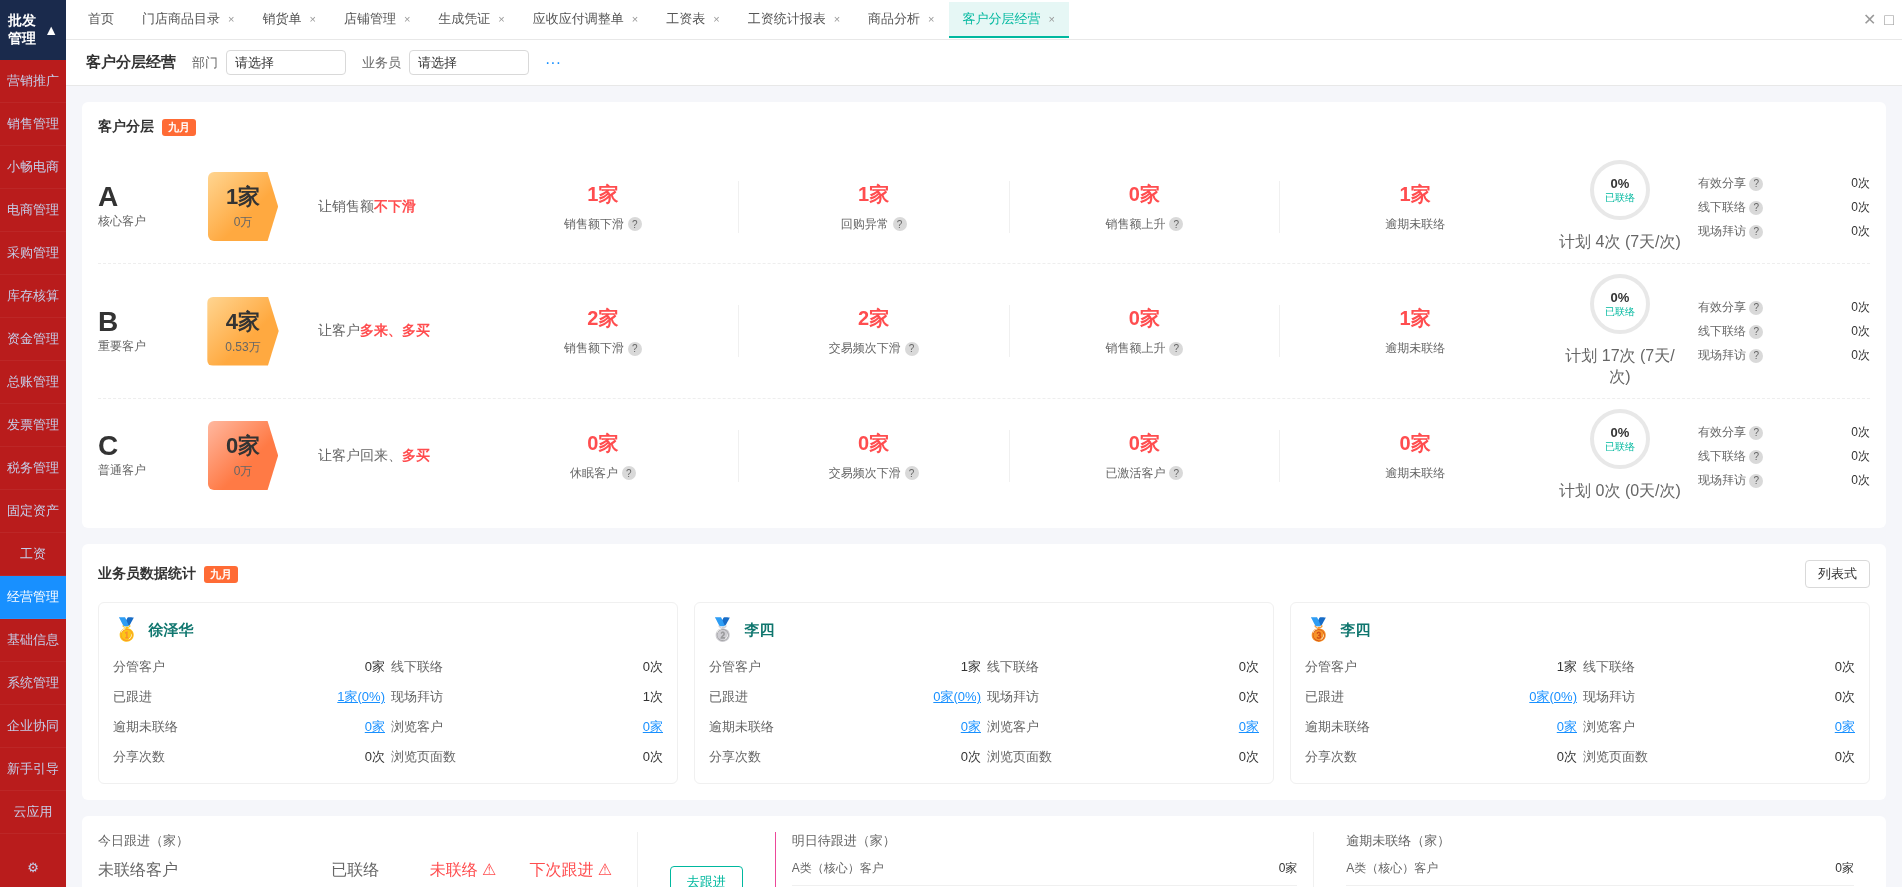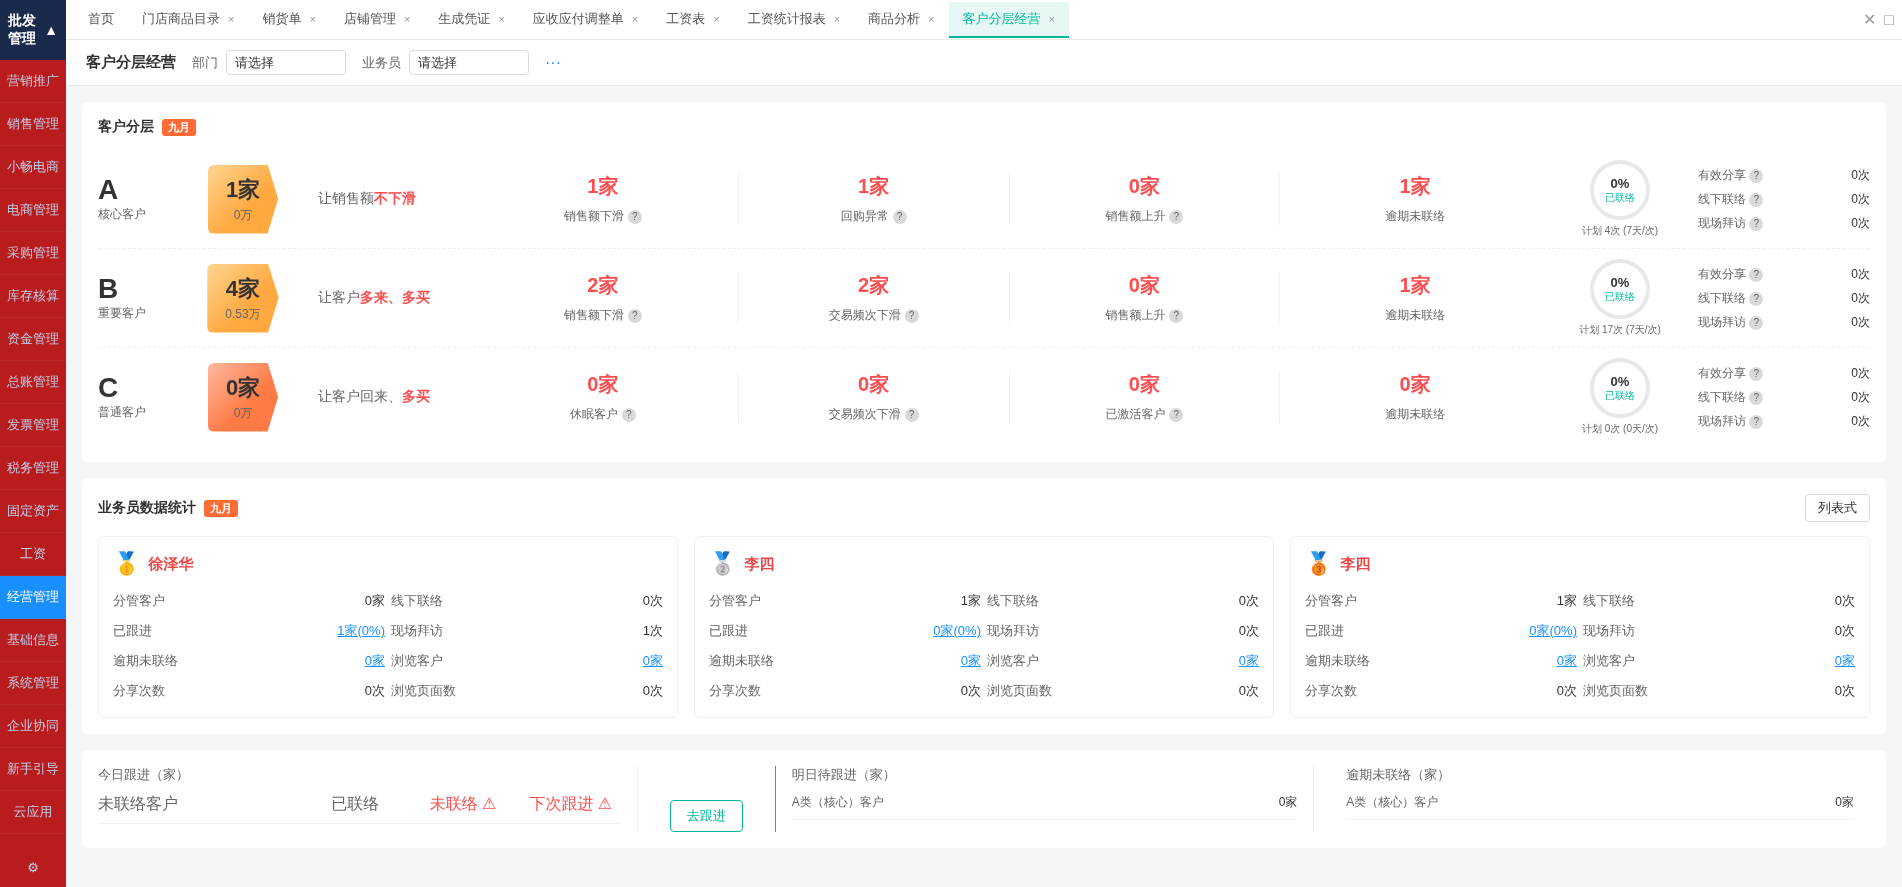--- a/index.html
+++ b/index.html
@@ -224,21 +224,21 @@
       border-radius: 50%;
       border: 4px solid #e8e8e8;
       display: inline-flex;
       align-items: center;
       justify-content: center;
       flex-direction: column;
       position: relative;
     }
     .circle-pct { font-size: 13px; font-weight: bold; color: #333; }
     .circle-label { font-size: 10px; color: #00b89f; }
-    .circle-sub { font-size: 10px; color: #666; margin-top: 4px; }
+    .circle-sub { font-size: 16px; color: #666; margin-top: 12px; }
 
     .tier-right-stats {
       width: 180px;
       flex-shrink: 0;
       font-size: 12px;
       color: #666;
       line-height: 2;
       padding-left: 8px;
     }
     .right-stat-line { display: flex; justify-content: space-between; }
@@ -254,21 +254,21 @@
       font-size: 13px;
       color: #333;
       cursor: pointer;
       background: #fff;
     }
 
     .staff-grid { display: grid; grid-template-columns: 1fr 1fr 1fr; gap: 16px; }
     .staff-card { border: 1px solid #f0f0f0; border-radius: 6px; padding: 14px; }
     .staff-name-row { display: flex; align-items: center; gap: 8px; margin-bottom: 12px; }
     .staff-medal { font-size: 22px; }
-    .staff-name { font-size: 15px; font-weight: bold; color: #ef4444; }
+    .staff-name { font-size: 15px; font-weight: bold; color: #0f766e; }
     .staff-stats-grid { display: grid; grid-template-columns: 1fr 1fr; gap: 6px; }
     .staff-stat-row { display: flex; justify-content: space-between; font-size: 13px; color: #666; padding: 3px 0; }
     .staff-stat-val { color: #1890ff; text-decoration: underline; cursor: pointer; }
     .staff-stat-val-plain { color: #333; }
 
     
     .followup-section { background: #fff; border-radius: 6px; padding: 16px; }
     .followup-btn {
       background: #fff;
       border: 1px solid #00b89f;

